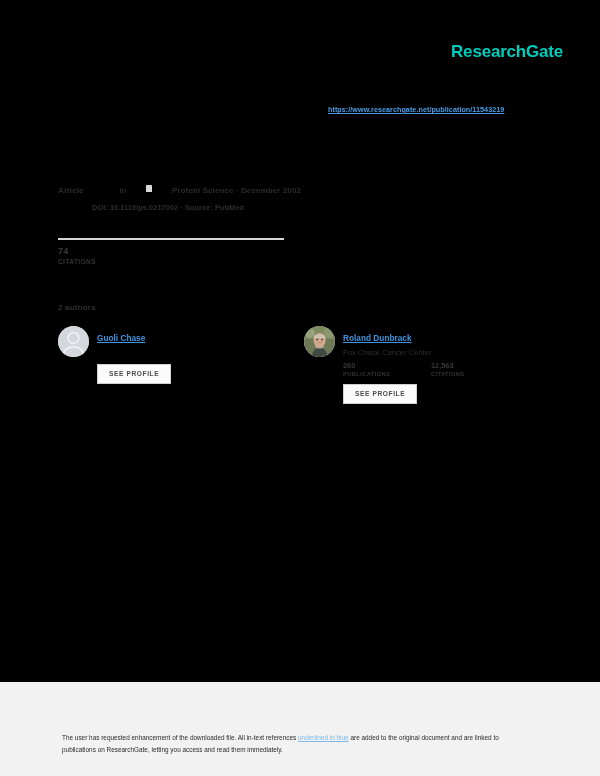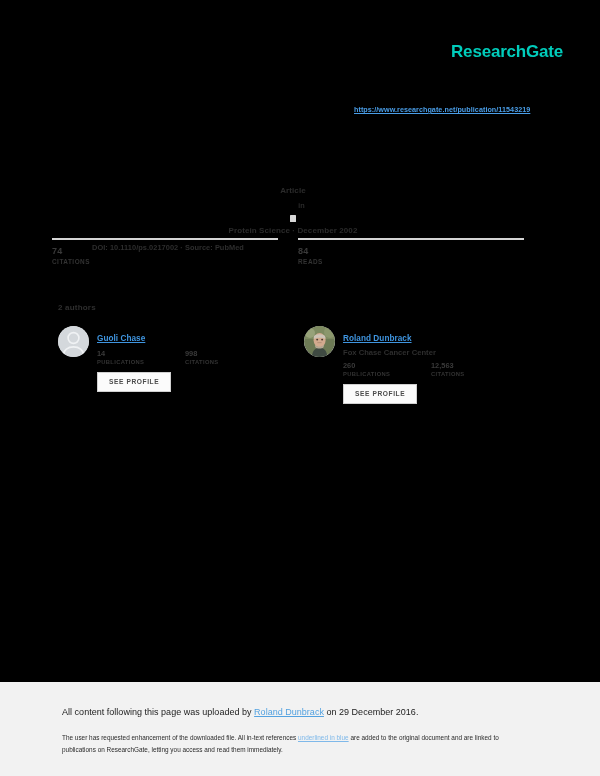--- a/index.html
+++ b/index.html
@@ -43,21 +43,21 @@
     font-weight: bold;
     letter-spacing: -0.2px;
     color: #00ccbb;
     line-height: 1;
     white-space: nowrap;
   }
 
   
   .pub-url {
     position: absolute;
-    left: 314px;
+    left: 288px;
     top: 105px;
     font-size: 7.2px;
     font-weight: bold;
     color: #4a9ee8;
     letter-spacing: 0.05px;
     white-space: nowrap;
     padding-left: 40px;
   }
 
   
@@ -68,23 +68,22 @@
     width: 470px;
   }
   .meta-line1 {
     font-size: 8px;
     font-weight: bold;
     color: #2b2b2b;
     letter-spacing: 0.1px;
     line-height: 1.5;
     white-space: nowrap;
     display: flex;
-    align-items: center;
-    gap: 3px;
-    flex-direction: column;
+    align-items: flex-start;
+    gap: 19px;
   }
   .meta-kind {
     color: #2b2b2b;
   }
   .meta-in {
     font-weight: normal;
     color: #3a3a3a;
     margin-left: 17px;
   }
   .journal-glyph {
@@ -105,21 +104,21 @@
     font-weight: bold;
     color: #2e2e2e;
     letter-spacing: 0.05px;
     white-space: nowrap;
     padding-left: 34px;
   }
 
   
   .stats-row {
     position: absolute;
-    left: 52px;
+    left: 58px;
     top: 238px;
     width: 472px;
     display: flex;
   }
   .stat-col {
     width: 226px;
   }
   .stat-col.right {
     margin-left: 20px;
   }
@@ -194,21 +193,21 @@
     font-size: 8.2px;
     font-weight: bold;
     color: #3f95e0;
     letter-spacing: 0.05px;
     line-height: 1.2;
     white-space: nowrap;
   }
   .author-affil {
     margin-top: 3px;
     font-size: 7.6px;
-    font-weight: bold;
+    font-weight: normal;
     color: #2e2e2e;
     letter-spacing: 0.02px;
     line-height: 1.2;
     white-space: nowrap;
   }
   .author-stats {
     margin-top: 5px;
     display: flex;
   }
   .astat {
@@ -299,53 +298,38 @@
         <span class="meta-journal">Protein Science · December 2002</span>
       </div>
       <div class="meta-line2">DOI: 10.1110/ps.0217002 · Source: PubMed</div>
     </div>
 
     <div class="stats-row">
       <div class="stat-col">
         <div class="stat-rule"></div>
         <div class="stat-value">74</div>
         <div class="stat-label">CITATIONS</div>
-      </div>
-      <div class="stat-col right">
-        <div class="stat-rule"></div>
-        <div class="stat-value">84</div>
-        <div class="stat-label">READS</div>
       </div>
     </div>
 
     <div class="authors-heading">2 authors</div>
 
     <div class="authors-grid">
 
       <div class="author-col">
         <div class="author-top">
           <div class="avatar">
             <svg width="31" height="31" viewBox="0 0 31 31" xmlns="http://www.w3.org/2000/svg">
               <circle cx="15.5" cy="15.5" r="15.5" fill="#d4d8dc"></circle>
               <circle cx="15.5" cy="12" r="5.4" fill="none" stroke="#f0f2f4" stroke-width="1.6"></circle>
               <path d="M5.4 29.5c0-5.6 4.6-8.6 10.1-8.6s10.1 3 10.1 8.6" fill="none" stroke="#f0f2f4" stroke-width="1.6"></path>
             </svg>
           </div>
           <div class="author-body">
             <a class="author-name" href="#">Guoli Chase</a>
-            <div class="author-stats">
-              <div class="astat">
-                <div class="astat-value">14</div>
-                <div class="astat-label">PUBLICATIONS</div>
-              </div>
-              <div class="astat">
-                <div class="astat-value">998</div>
-                <div class="astat-label">CITATIONS</div>
-              </div>
-            </div>
           </div>
         </div>
         <div class="see-profile">SEE PROFILE</div>
       </div>
 
       <div class="author-col right">
         <div class="author-top">
           <div class="avatar">
             <svg width="31" height="31" viewBox="0 0 31 31" xmlns="http://www.w3.org/2000/svg">
               <defs>
@@ -383,17 +367,16 @@
             </div>
           </div>
         </div>
         <div class="see-profile">SEE PROFILE</div>
       </div>
 
     </div>
   </div>
 
   <div class="footer">
-    <div class="footer-main"><span>All content following this page was uploaded by </span><a class="link" href="#">Roland Dunbrack</a><span> on 29 December 2016.</span></div>
     <div class="footer-sub"><span>The user has requested enhancement of the downloaded file. All in-text references </span><span class="link-underline">underlined in blue</span><span> are added to the original document and are linked to publications on ResearchGate, letting you access and read them immediately.</span></div>
   </div>
 
 </div>
 
 </body></html>

